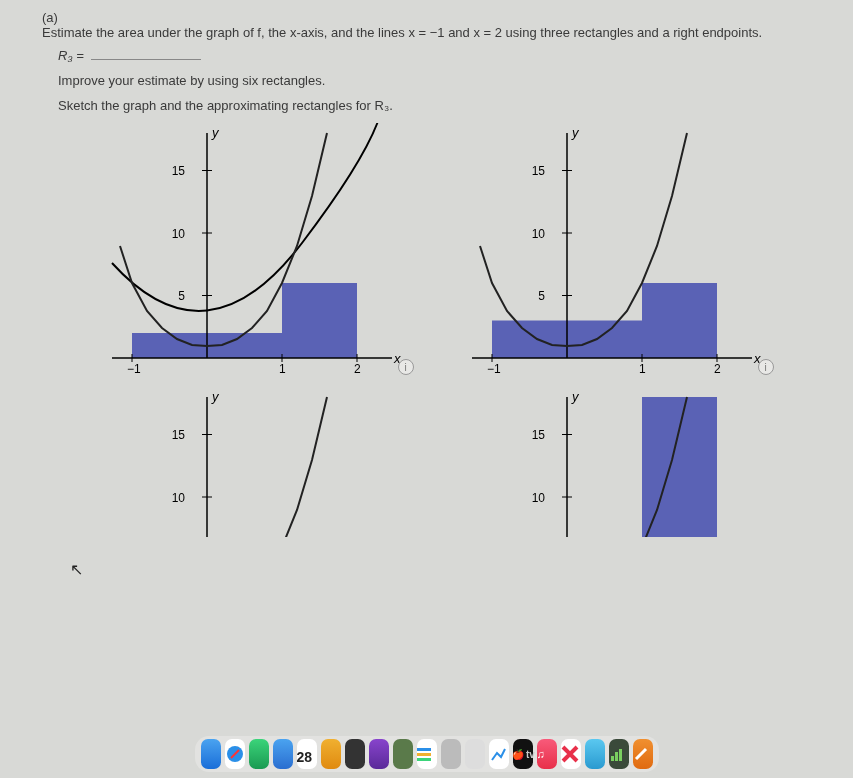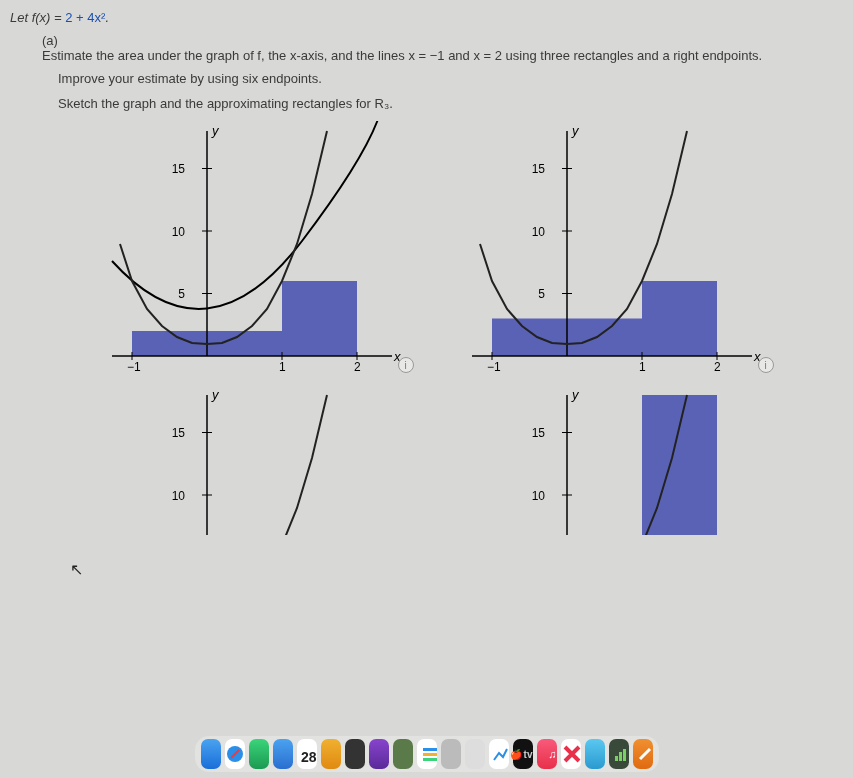--- a/index.html
+++ b/index.html
@@ -85,51 +85,52 @@
     padding: 3px 6px;
     background: rgba(255,255,255,0.25);
     border-radius: 14px;
   }
   .dock-item {
     width: 20px;
     height: 30px;
     border-radius: 7px;
     display: flex;
     align-items: center;
-    justify-content: flex-end;
+    justify-content: flex-start;
     font-size: 11px;
     color: #fff;
     font-weight: bold;
   }
   .info-badge {
     display: inline-flex;
     width: 16px; height: 16px;
     border: 1px solid #999;
     border-radius: 50%;
     align-items: center; justify-content: center;
     font-size: 10px; color: #777;
     background: #e8e8e6;
   }
 </style>
 </head>
 <body>
 
 <div class="page">
 
-  <div class="func-def">
-    <span>Let f(x) = </span><span class="blue">2 + 4x²</span>.
-  </div>
 
   <div class="question">
     <span class="label">(a)</span>
     <span class="qtext">Estimate the area under the graph of f, the x-axis, and the lines x = −1 and x = 2 using three rectangles and a right endpoints.</span>
   </div>
 
-
-  <div class="instruction">Improve your estimate by using six endpoints.</div>
+  <div class="answer-line">
+    <span>R₃ =</span>
+    <span class="blank"></span>
+  </div>
+
+  <div class="instruction">Improve your estimate by using six rectangles.</div>
 
 
   <div class="instruction">Sketch the graph and the approximating rectangles for R₃.</div>
 
   <div class="charts-row">
 
     <div class="chart">
       <svg viewBox="0 0 340 260">
 
         <rect x="60" y="210" width="75" height="25" fill="#5a62b5"></rect>

